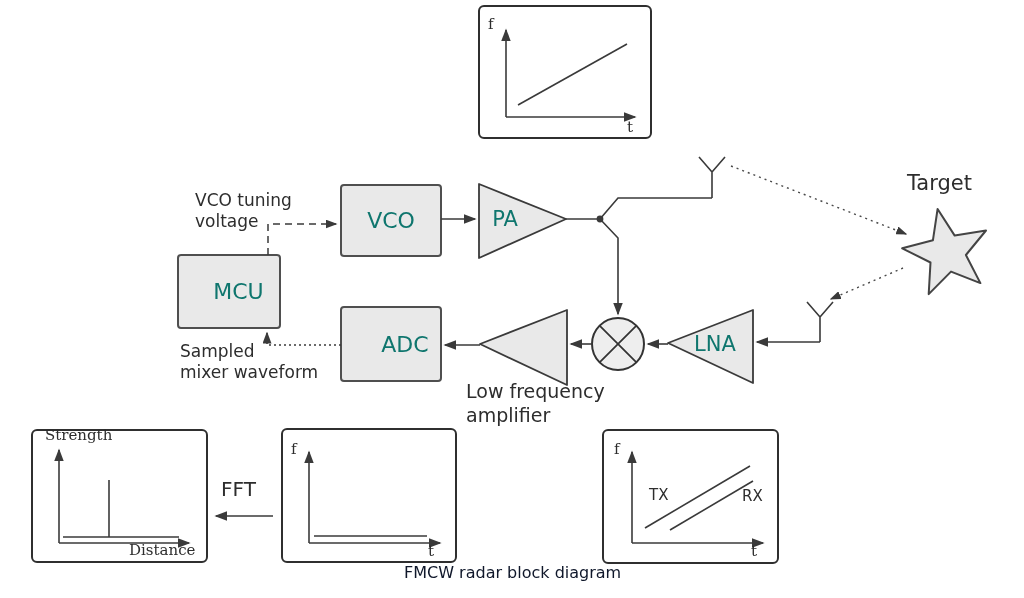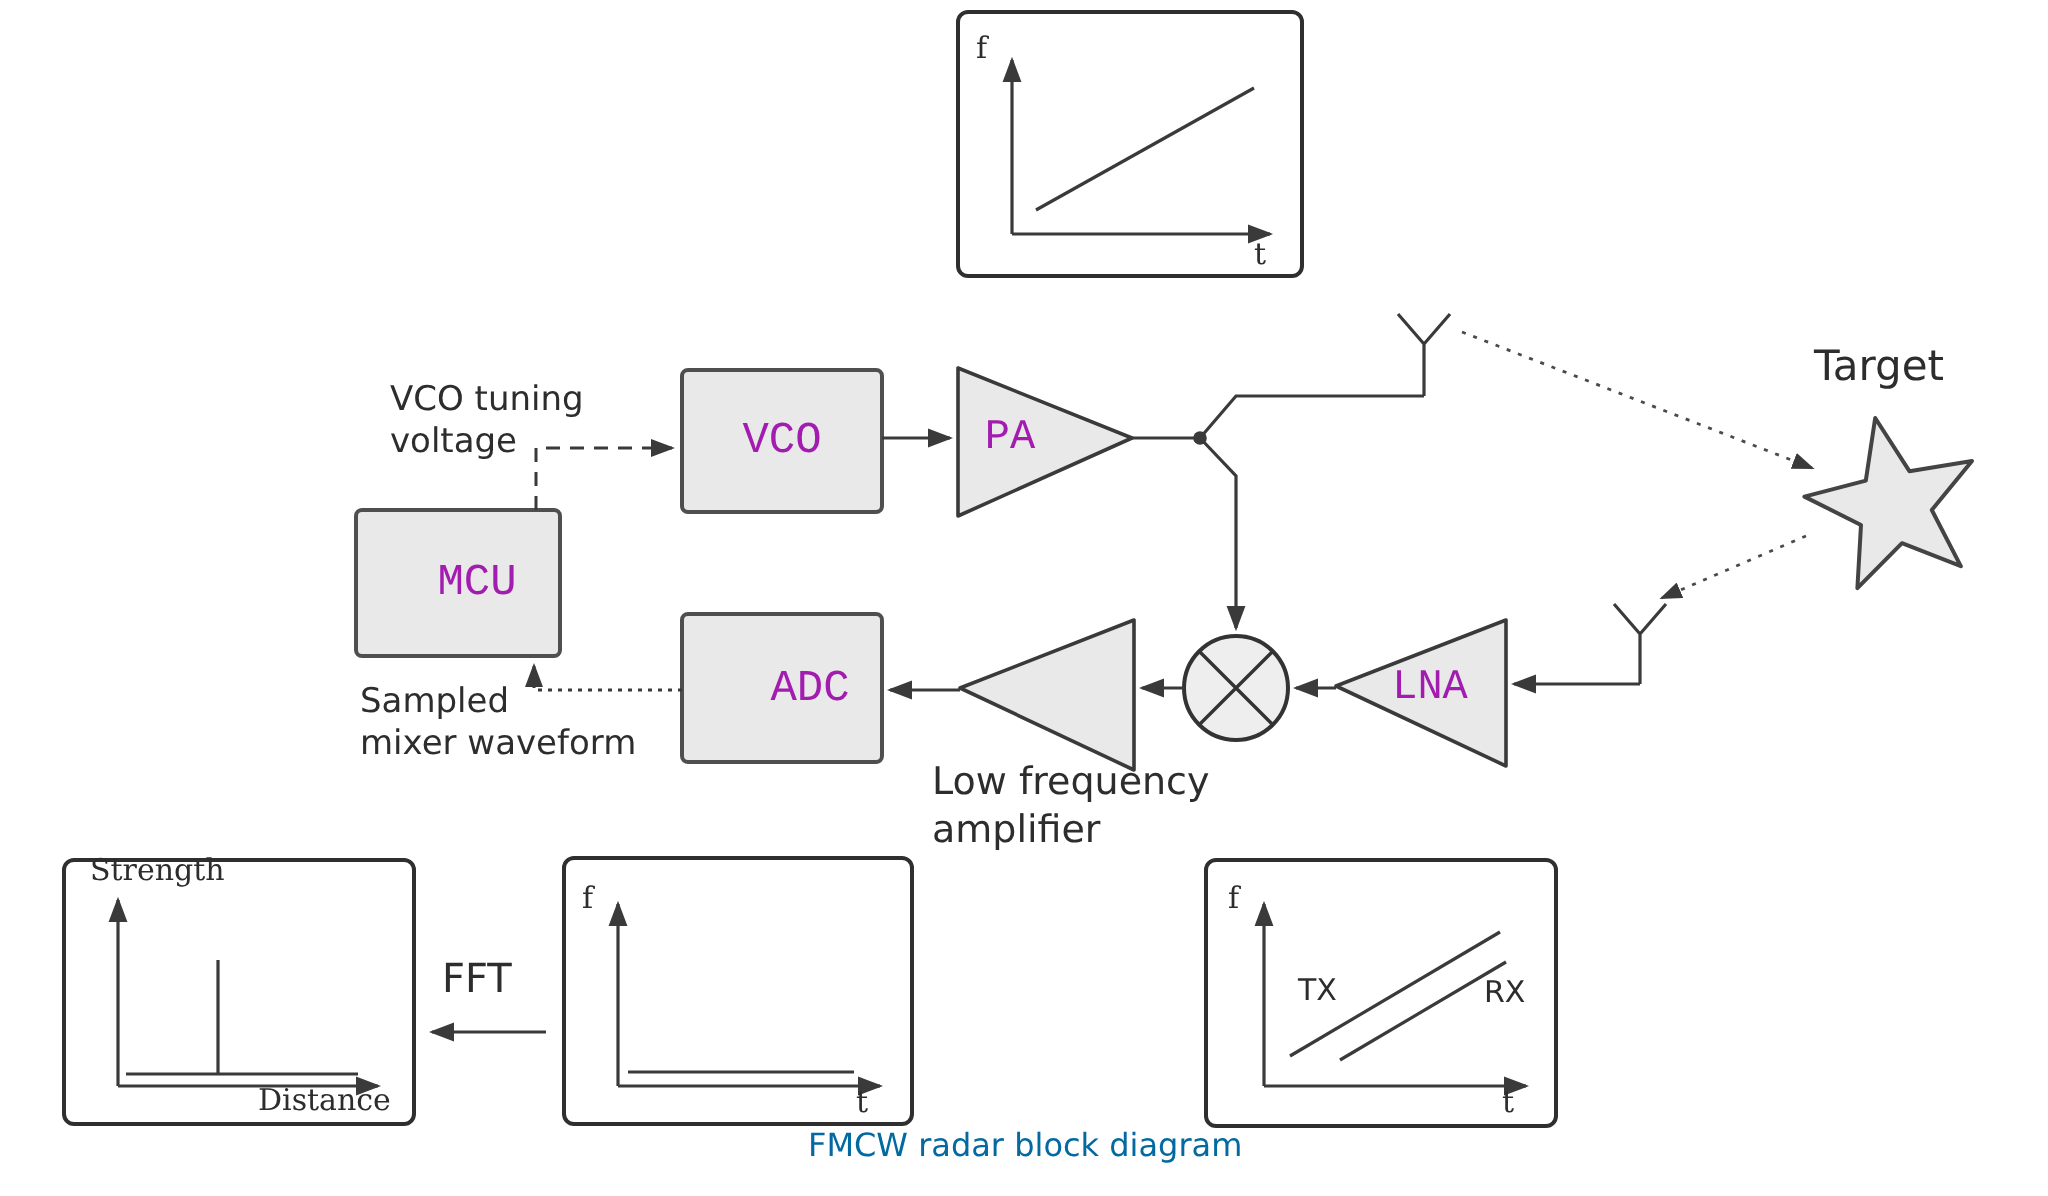--- a/index.html
+++ b/index.html
@@ -4,25 +4,25 @@
 <style>
   html,body{margin:0;padding:0;background:#ffffff;}
   #stage{
     position:relative;width:1024px;height:598px;background:#ffffff;overflow:hidden;
     font-family:"DejaVu Sans","Liberation Sans",sans-serif;color:#2d2d2d;
   }
   #diagram-svg{position:absolute;left:0;top:0;}
   .lbl{position:absolute;white-space:pre-line;line-height:1.25;color:#2d2d2d;}
   .block-label{
     position:absolute;display:flex;align-items:center;justify-content:center;
-    font-size:22px;color:#a21caf;font-family:Liberation Mono, monospace;
+    font-size:22px;color:#0f766e;
   }
   .serif{font-family:"DejaVu Serif","Liberation Serif",serif;}
   .small-axis{font-size:15px;}
-  .caption{font-size:16px;color:#0369a1;}
+  .caption{font-size:16px;color:#0f172a;}
 </style>
 </head>
 <body>
 
 <div id="stage">
 
   <svg id="diagram-svg" width="1024" height="598" viewBox="0 0 1024 598">
     <defs>
       <marker id="arr" viewBox="0 0 8 6" refX="7" refY="3" markerWidth="8" markerHeight="6" orient="auto">
         <path d="M0,0 L8,3 L0,6 Z" fill="#3a3a3a"></path>

